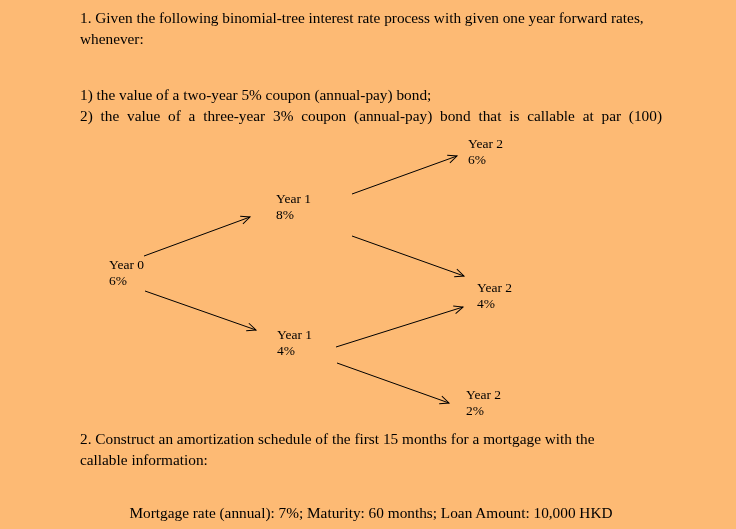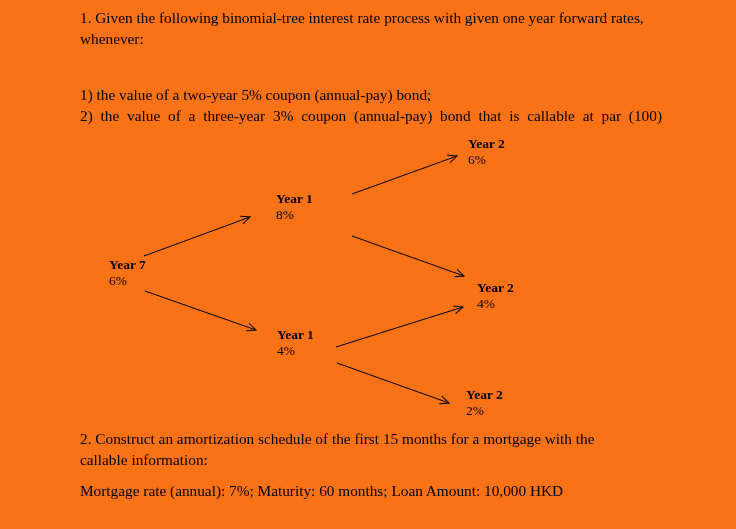--- a/index.html
+++ b/index.html
@@ -4,21 +4,21 @@
 <style>
   html, body {
     margin: 0;
     padding: 0;
     background: #ffffff;
   }
   .page {
     position: relative;
     width: 736px;
     height: 529px;
-    background: #f97316;
+    background: #fdba74;
     color: #000000;
     font-family: "Liberation Serif", serif;
     overflow: hidden;
   }
   .textblock {
     position: absolute;
     left: 80px;
     width: 582px;
     font-size: 15.3px;
     line-height: 21px;
@@ -27,21 +27,21 @@
   .jline {
     white-space: normal;
     text-align: justify;
     text-align-last: justify;
   }
   .node {
     position: absolute;
     font-size: 13.5px;
     line-height: 15.5px;
   }
-  .node-title { font-weight: bold; }
+  .node-title { font-weight: normal; }
   .arrows {
     position: absolute;
     left: 0;
     top: 0;
     pointer-events: none;
   }
   .arrows line {
     stroke: #000000;
     stroke-width: 1;
   }
@@ -69,21 +69,21 @@
     </defs>
     <line x1="144" y1="256" x2="250" y2="217" marker-end="url(#arrowhead)"></line>
     <line x1="145" y1="291" x2="256" y2="330" marker-end="url(#arrowhead)"></line>
     <line x1="352" y1="194" x2="457" y2="156" marker-end="url(#arrowhead)"></line>
     <line x1="352" y1="236" x2="464" y2="276" marker-end="url(#arrowhead)"></line>
     <line x1="336" y1="347" x2="463" y2="307" marker-end="url(#arrowhead)"></line>
     <line x1="337" y1="363" x2="449" y2="403" marker-end="url(#arrowhead)"></line>
   </svg>
 
   <div class="node" style="left:109px; top:257px;">
-    <div class="node-title">Year 7</div>
+    <div class="node-title">Year 0</div>
     <div class="node-rate">6%</div>
   </div>
 
   <div class="node" style="left:276px; top:191px;">
     <div class="node-title">Year 1</div>
     <div class="node-rate">8%</div>
   </div>
 
   <div class="node" style="left:277px; top:327px;">
     <div class="node-title">Year 1</div>
@@ -103,17 +103,17 @@
   <div class="node" style="left:466px; top:387px;">
     <div class="node-title">Year 2</div>
     <div class="node-rate">2%</div>
   </div>
 
   <div class="textblock" style="top:428px;">
     <div class="tline">2. Construct an amortization schedule of the first 15 months for a mortgage with the</div>
     <div class="tline">callable information:</div>
   </div>
 
-  <div class="textblock" style="top:480px;">
+  <div class="textblock" style="top:502px;text-align:center;">
     <div class="tline">Mortgage rate (annual): 7%; Maturity: 60 months; Loan Amount: 10,000 HKD</div>
   </div>
 
 </div>
 
 </body></html>

